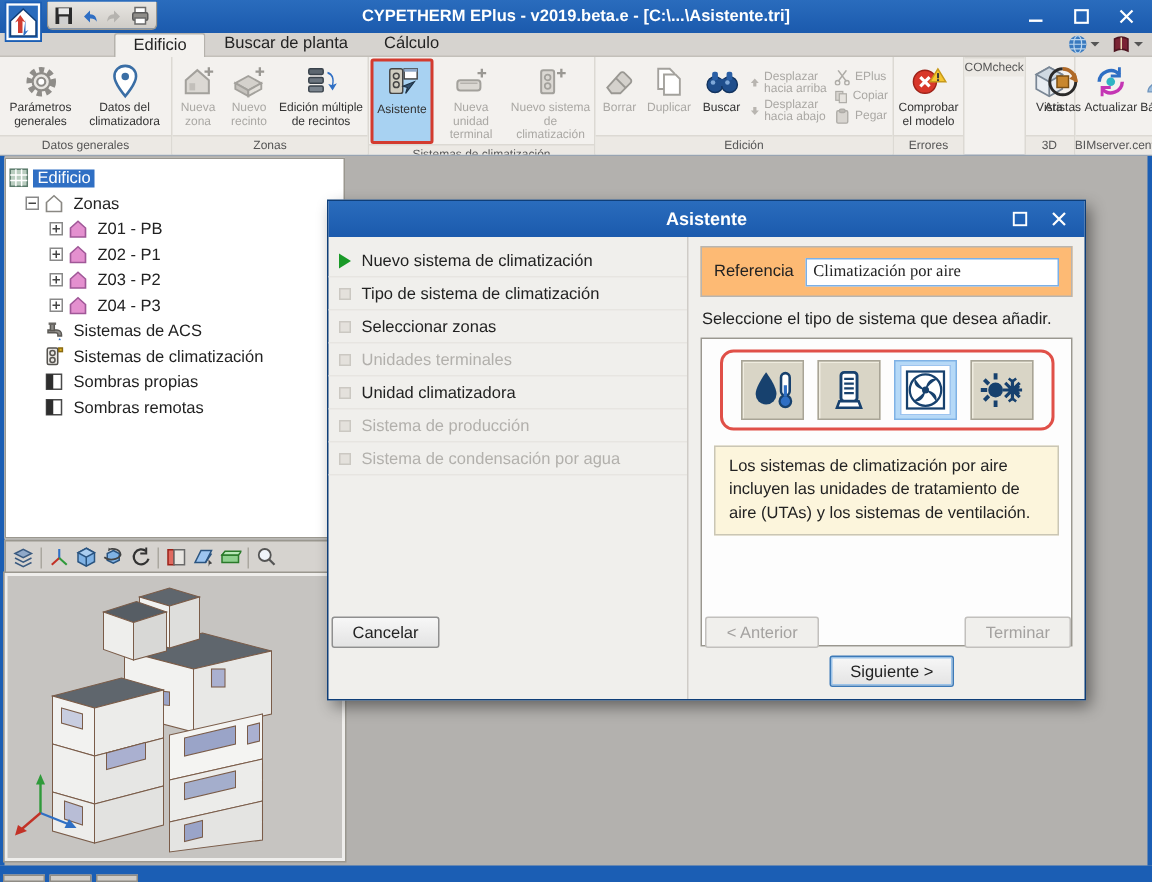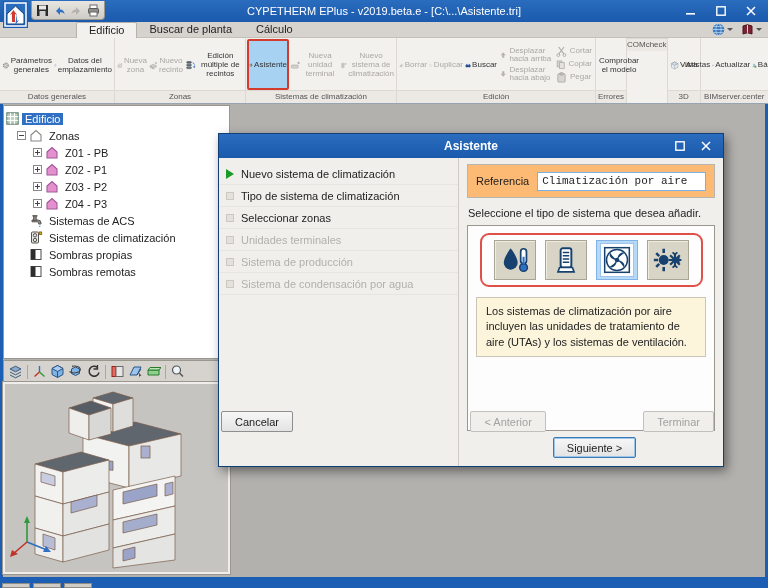--- a/index.html
+++ b/index.html
@@ -2,42 +2,42 @@
 <html><head>
 <meta charset="utf-8">
 <style>
   * { margin:0; padding:0; box-sizing:border-box; }
   html,body { width:768px; height:588px; overflow:hidden; }
   body { font-family:"Liberation Sans","DejaVu Sans",sans-serif; font-size:11px; color:#222; background:#b3b1ae; position:relative; }
   .abs { position:absolute; }
 
   
   .titlebar { left:0; top:0; width:768px; height:22px; background:linear-gradient(#2a6cbd,#1b5aad); }
-  .title-text { left:0; top:0; width:768px; height:22px; line-height:22px; text-align:center; color:#fff; font-weight:normal; font-size:11px; }
+  .title-text { left:0; top:0; width:768px; height:22px; line-height:22px; text-align:center; color:#fff; font-weight:bold; font-size:11px; }
   .app-logo { left:3px; top:1px; width:25px; height:27px; z-index:6; }
   .qat { left:31px; top:1px; height:19px; background:linear-gradient(#e8e6e2,#cfccc7); border:1px solid #9a978f; border-top:none; border-radius:0 0 4px 4px; display:flex; align-items:center; padding:0 4px; gap:4px; z-index:5; }
   .qat svg { display:block; }
   .win-controls { right:2px; top:0; height:22px; display:flex; z-index:6; }
   .wbtn { width:30px; height:22px; display:flex; align-items:center; justify-content:center; }
 
   
   .tabrow { left:0; top:22px; width:768px; height:16px; background:#d6d3cf; border-bottom:1px solid #c3c0ba; }
   .tabs { position:absolute; left:76px; top:0; height:16px; display:flex; }
   .tab { padding:1px 12px 0; height:16px; font-size:11px; color:#222; }
   .tab.active { background:#f3f1ee; border:1px solid #b5b2ac; border-bottom:none; border-radius:2px 2px 0 0; }
   .tabrow-icons { position:absolute; right:6px; top:1px; display:flex; gap:8px; align-items:center; }
   .caret { width:0; height:0; border-left:3px solid transparent; border-right:3px solid transparent; border-top:3px solid #555; margin-left:2px; }
 
   
   .ribbon { left:0; top:38px; width:768px; height:66px; background:#f3f1ee; border-bottom:1px solid #98a4b2; display:flex; }
   .rgroup { display:flex; flex-direction:column; border-right:1px solid #dcd9d3; min-width:0; flex-shrink:0; }
   .rgroup:last-child { border-right:none; flex:1; }
   .rbtns { flex:1; display:flex; align-items:stretch; justify-content:center; padding:1px 1px 0; }
   .rlabel { height:13px; font-size:8px; color:#555; text-align:center; line-height:12px; background:#ece9e4; border-top:1px solid #dcd9d3; white-space:nowrap; overflow:hidden; }
-  .rbtn { display:flex; flex-direction:row; align-items:center; padding-top:2px; gap:1px; border:1px solid transparent; border-radius:2px; }
+  .rbtn { display:flex; flex-direction:column; align-items:center; padding-top:2px; gap:1px; border:1px solid transparent; border-radius:2px; }
   .rbtn .txt { font-size:8px; line-height:1.12; text-align:center; color:#333; }
   .rbtn.disabled .txt { color:#aaa8a4; }
   .rbtn.hl { background:#a8d2f2; border:2px solid #d33b2f; }
   .rbtn svg { display:block; }
   .stack { display:flex; flex-direction:column; justify-content:center; gap:2px; padding:0 2px; }
   .srow { display:flex; align-items:center; gap:3px; }
   .srow .txt { font-size:8px; line-height:1.05; color:#aaa8a4; text-align:left; }
 
   
   .treepanel { left:3px; top:105px; width:227px; height:254px; background:#fff; border:1px solid #9a978f; padding:4px 2px; overflow:hidden; }
@@ -69,21 +69,21 @@
   .dctrl { position:absolute; right:4px; top:0; height:24px; display:flex; }
   .dctrl .wbtn { width:26px; height:24px; }
   .dbody { display:flex; height:308px; position:relative; }
   .steps { width:240px; border-right:1px solid #cfccc7; padding-top:5px; }
   .step { height:22px; display:flex; align-items:center; gap:7px; padding-left:7px; font-size:11px; border-bottom:1px solid #e7e5e1; }
   .step .mark { width:8px; height:8px; background:#e4e1dc; border:1px solid #cbc8c2; flex:none; }
   .step.current .mark { width:0; height:0; background:none; border:none; border-left:8px solid #1a9a28; border-top:5px solid transparent; border-bottom:5px solid transparent; }
   .step.disabled { color:#b2b0ac; }
   .dcontent { flex:1; padding:6px 8px; position:relative; }
   .refbox { background:#fdba74; border:1px solid #b8b5b0; height:34px; display:flex; align-items:center; gap:8px; padding:0 8px; }
-  .refbox input { flex:1; height:19px; border:1px solid #7ab0e8; font-size:11px; padding:0 4px; font-family:Liberation Mono, monospace; color:#222; background:#fff; }
+  .refbox input { flex:1; height:19px; border:1px solid #7ab0e8; font-size:11px; padding:0 4px; font-family:Liberation Serif, serif; color:#222; background:#fff; }
   .prompt { margin:9px 0 6px 1px; font-size:11px; }
   .bigbox { background:#fdfdfd; border:1px solid #9a978f; height:206px; padding-top:7px; }
   .iconrow-wrap { display:flex; justify-content:center; }
   .iconrow { display:flex; gap:9px; border:2px solid #e05048; border-radius:9px; padding:5px 12px; }
   .typebtn { width:42px; height:40px; background:#d9d5c6; border:1px solid #a8a496; box-shadow:inset 1px 1px 0 #efecdf; display:flex; align-items:center; justify-content:center; }
   .typebtn.selected { background:#b5d9f7; border-color:#7fb2e5; box-shadow:none; }
   .typebtn.selected .inner { background:#fff; border:1px solid #9cc4ef; padding:1px; display:flex; }
   .infobox { margin:10px 8px 0; background:#fcf5dc; border:1px solid #cac6b5; padding:6px 9px; font-size:11px; line-height:1.4; }
   .dfooter { position:absolute; left:9px; right:9px; bottom:8px; display:flex; justify-content:space-between; }
   .btn { height:21px; padding:0 13px; font-size:11px; font-family:inherit; background:linear-gradient(#f7f7f7,#e3e3e3); border:1px solid #8f8f8f; border-radius:2px; color:#222; }
@@ -177,21 +177,21 @@
             <circle cx="13" cy="13" r="6" fill="#e9e7e3" stroke="#8f8d89" stroke-width="1.5"></circle>
             <circle cx="13" cy="13" r="2.8" fill="#fff" stroke="#8f8d89" stroke-width="1.5"></circle>
           </svg>
         <span class="txt">Parámetros generales</span>
       </div>
       <div class="rbtn" style="width:60px">
         <svg width="25" height="25" viewBox="0 0 26 26">
             <path d="M13 2 C8.5 2 5.5 5.2 5.5 9.2 C5.5 14.5 13 23 13 23 S20.5 14.5 20.5 9.2 C20.5 5.2 17.5 2 13 2 Z" fill="#fff" stroke="#3a6ea5" stroke-width="1.8"></path>
             <circle cx="13" cy="9.3" r="2.6" fill="#3a6ea5"></circle>
           </svg>
-        <span class="txt">Datos del emplazamiento</span>
+        <span class="txt">Datos del climatizadora</span>
       </div>
     </div>
     <div class="rlabel">Datos generales</div>
   </div>
 
   <div class="rgroup">
     <div class="rbtns">
       <div class="rbtn disabled" style="width:32px">
         <svg width="25" height="25" viewBox="0 0 26 26">
             <path d="M4 12 L12 5 L20 12 V21 H4 Z" fill="#dbd8d3" stroke="#a3a19c" stroke-width="1.4"></path>
@@ -298,21 +298,21 @@
           <span class="txt">Desplazar hacia abajo</span>
         </div>
       </div>
       <div class="stack" style="width:40px">
         <div class="srow">
           <svg width="11" height="11" viewBox="0 0 12 12">
               <path d="M3 1 L9 9 M9 1 L3 9" stroke="#aeaca7" stroke-width="1.2"></path>
               <circle cx="2.6" cy="10" r="1.6" fill="none" stroke="#aeaca7"></circle>
               <circle cx="9.4" cy="10" r="1.6" fill="none" stroke="#aeaca7"></circle>
             </svg>
-          <span class="txt">Cortar</span>
+          <span class="txt">EPlus</span>
         </div>
         <div class="srow">
           <svg width="11" height="11" viewBox="0 0 12 12">
               <rect x="1.5" y="1.5" width="6" height="7.5" fill="#d8d5d0" stroke="#aeaca7"></rect>
               <rect x="4.5" y="3.5" width="6" height="7.5" fill="#e6e3de" stroke="#aeaca7"></rect>
             </svg>
           <span class="txt">Copiar</span>
         </div>
         <div class="srow">
           <svg width="11" height="11" viewBox="0 0 12 12">
@@ -321,21 +321,21 @@
             </svg>
           <span class="txt">Pegar</span>
         </div>
       </div>
     </div>
     <div class="rlabel">Edición</div>
   </div>
 
   <div class="rgroup">
     <div class="rbtns">
-      <div class="rbtn" style="width:28px">
+      <div class="rbtn" style="width:44px">
         <svg width="25" height="25" viewBox="0 0 26 26">
             <circle cx="10" cy="13" r="8" fill="#d8372a" stroke="#9c2218"></circle>
             <path d="M6.8 9.8 L13.2 16.2 M13.2 9.8 L6.8 16.2" stroke="#fff" stroke-width="2.2"></path>
             <path d="M19 4 L24.5 13 H13.5 Z" fill="#f5c631" stroke="#c79a1a"></path>
             <rect x="18.4" y="7" width="1.4" height="3.6" fill="#3a3a3a"></rect>
             <rect x="18.4" y="11.2" width="1.4" height="1.3" fill="#3a3a3a"></rect>
           </svg>
         <span class="txt">Comprobar el modelo</span>
       </div>
     </div>
@@ -615,20 +615,24 @@
           <span class="mark"></span>
           <span>Tipo de sistema de climatización</span>
         </div>
       <div class="step">
           <span class="mark"></span>
           <span>Seleccionar zonas</span>
         </div>
       <div class="step disabled">
           <span class="mark"></span>
           <span>Unidades terminales</span>
+        </div>
+      <div class="step">
+          <span class="mark"></span>
+          <span>Unidad climatizadora</span>
         </div>
       <div class="step disabled">
           <span class="mark"></span>
           <span>Sistema de producción</span>
         </div>
       <div class="step disabled">
           <span class="mark"></span>
           <span>Sistema de condensación por agua</span>
         </div>
     </div>

